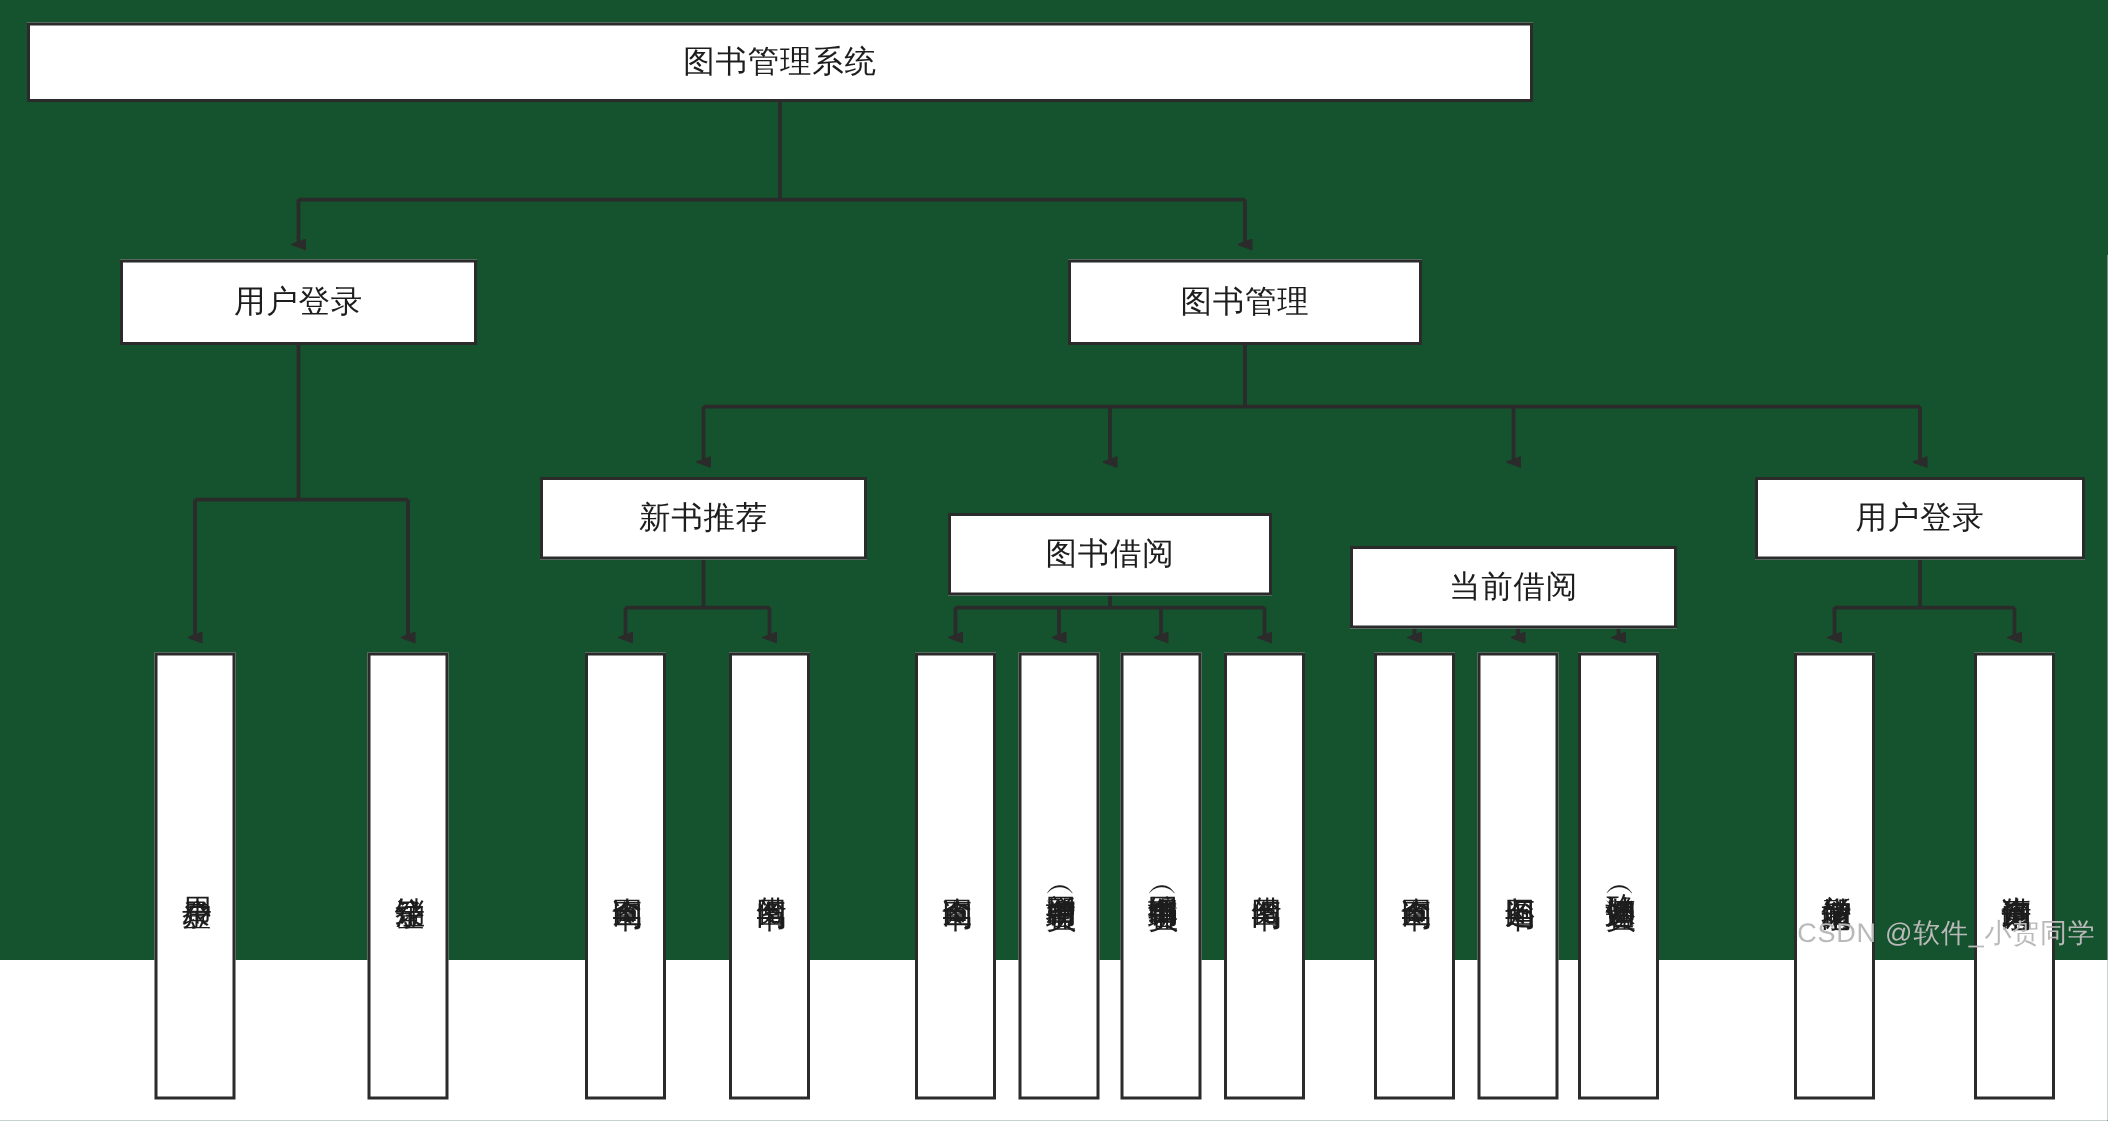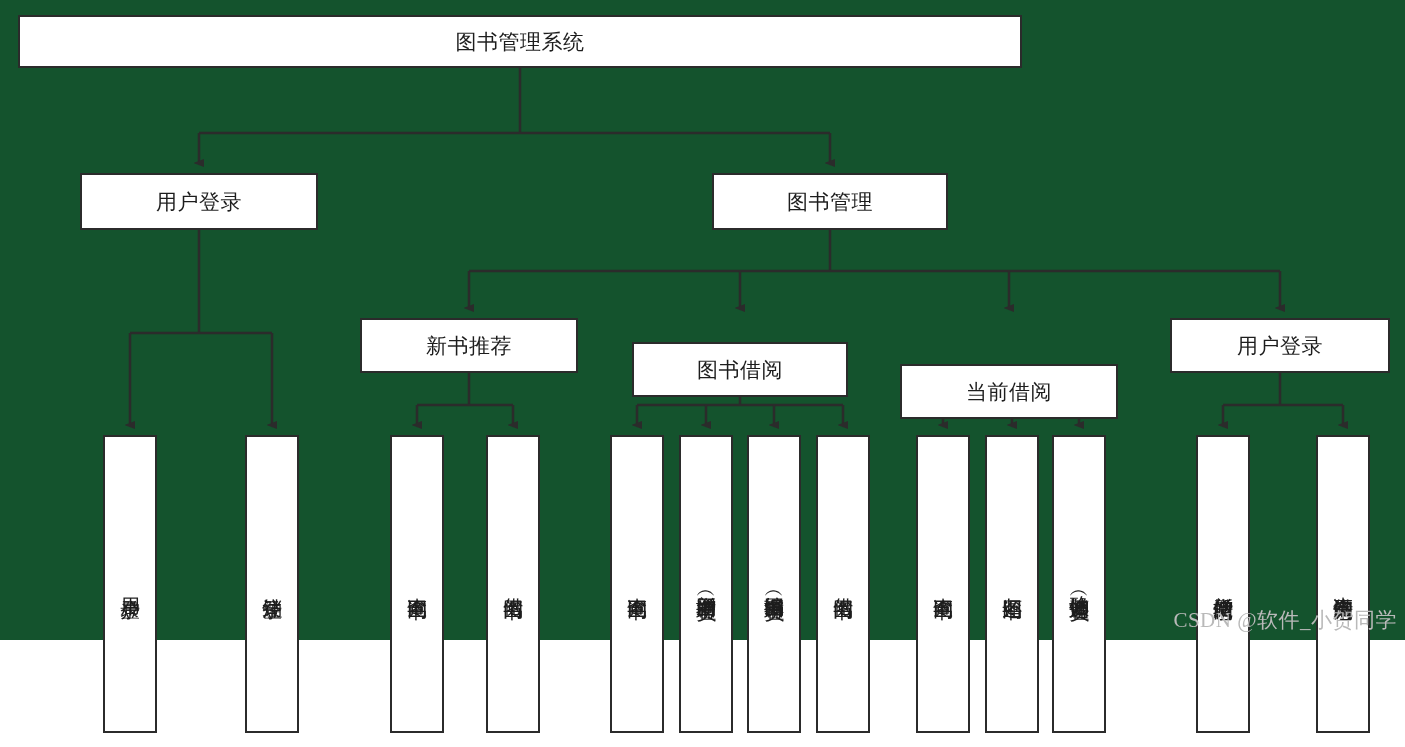--- a/index.html
+++ b/index.html
@@ -58,26 +58,25 @@
     max-height: 100%;
   }
   .node-label {
     display: block;
     white-space: pre-wrap;
   }
   #watermark {
     position: absolute;
     right: 8px;
     bottom: 6px;
-    font-size: 21px;
+    font-size: 18px;
     color: #b9b9b9;
     letter-spacing: 0.5px;
     z-index: 3;
     user-select: none;
-    font-family: Liberation Serif, serif;
   }
 </style>
 </head>
 <body>
 
 <div id="diagram-root">
 
   <svg id="edge-layer" viewBox="0 0 1405 747" xmlns="http://www.w3.org/2000/svg">
     <defs>
       <marker id="arrow" markerWidth="10" markerHeight="10" refX="4" refY="5" orient="auto" markerUnits="userSpaceOnUse">

